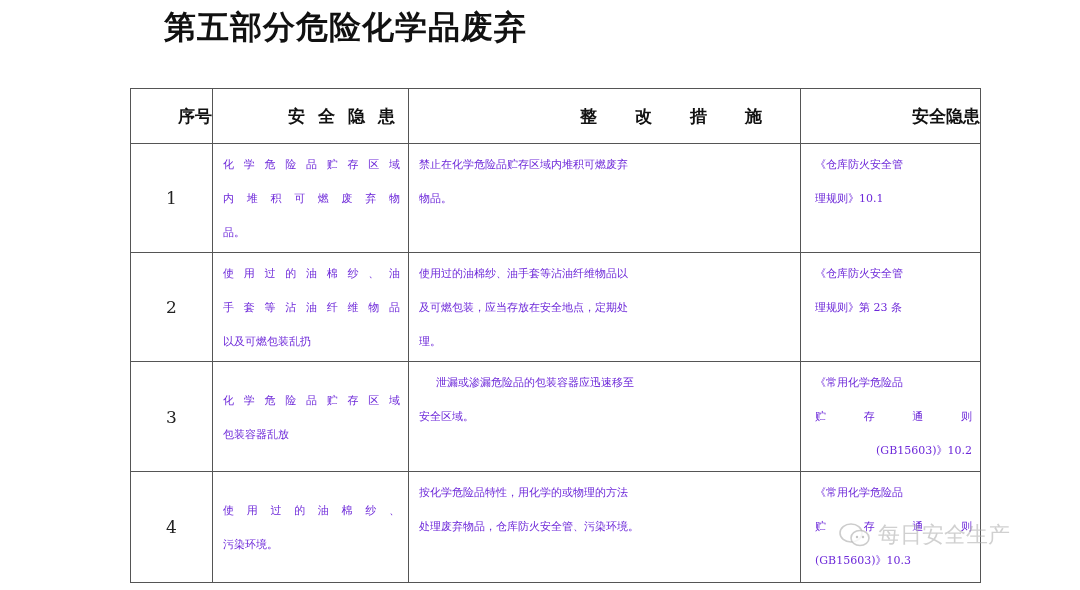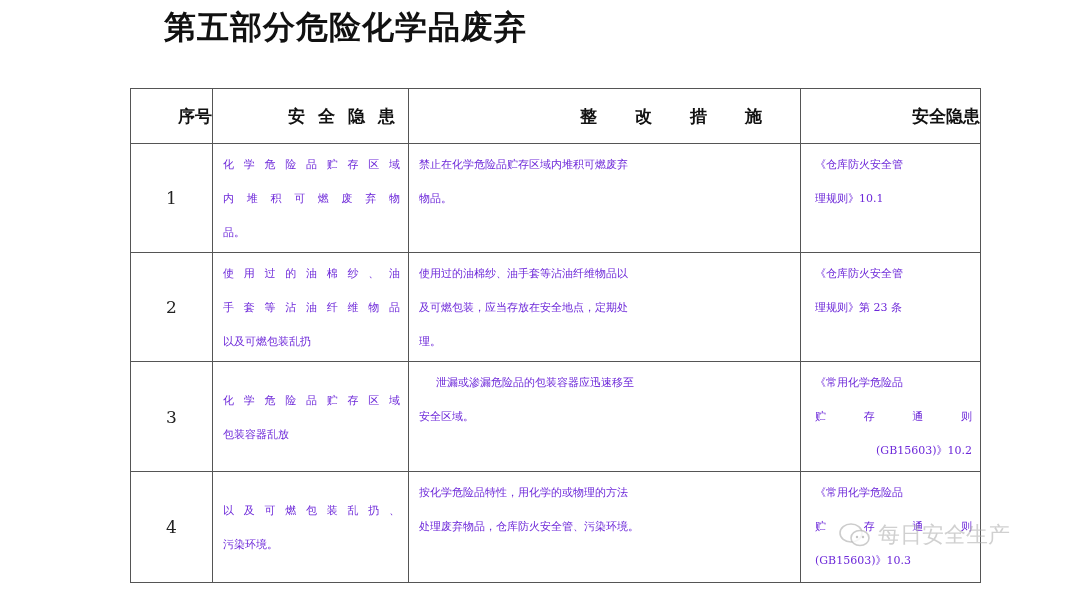--- a/index.html
+++ b/index.html
@@ -133,21 +133,21 @@
         <div class="just">贮存通则</div>
         <div style="text-align:right">(GB15603)》10.2</div>
       </div>
         </td>
     </tr>
 
     <tr style="height:111px">
       <td class="num">4</td>
       <td>
           <div class="cell">
-        <div class="just">以及可燃包装乱扔、</div>
+        <div class="just">使用过的油棉纱、</div>
         <div>污染环境。</div>
       </div>
         </td>
       <td style="vertical-align:top">
           <div class="cell">
         <div>按化学危险品特性，用化学的或物理的方法</div>
         <div>处理废弃物品，仓库防火安全管、污染环境。</div>
       </div>
         </td>
       <td class="basis" style="vertical-align:top">

